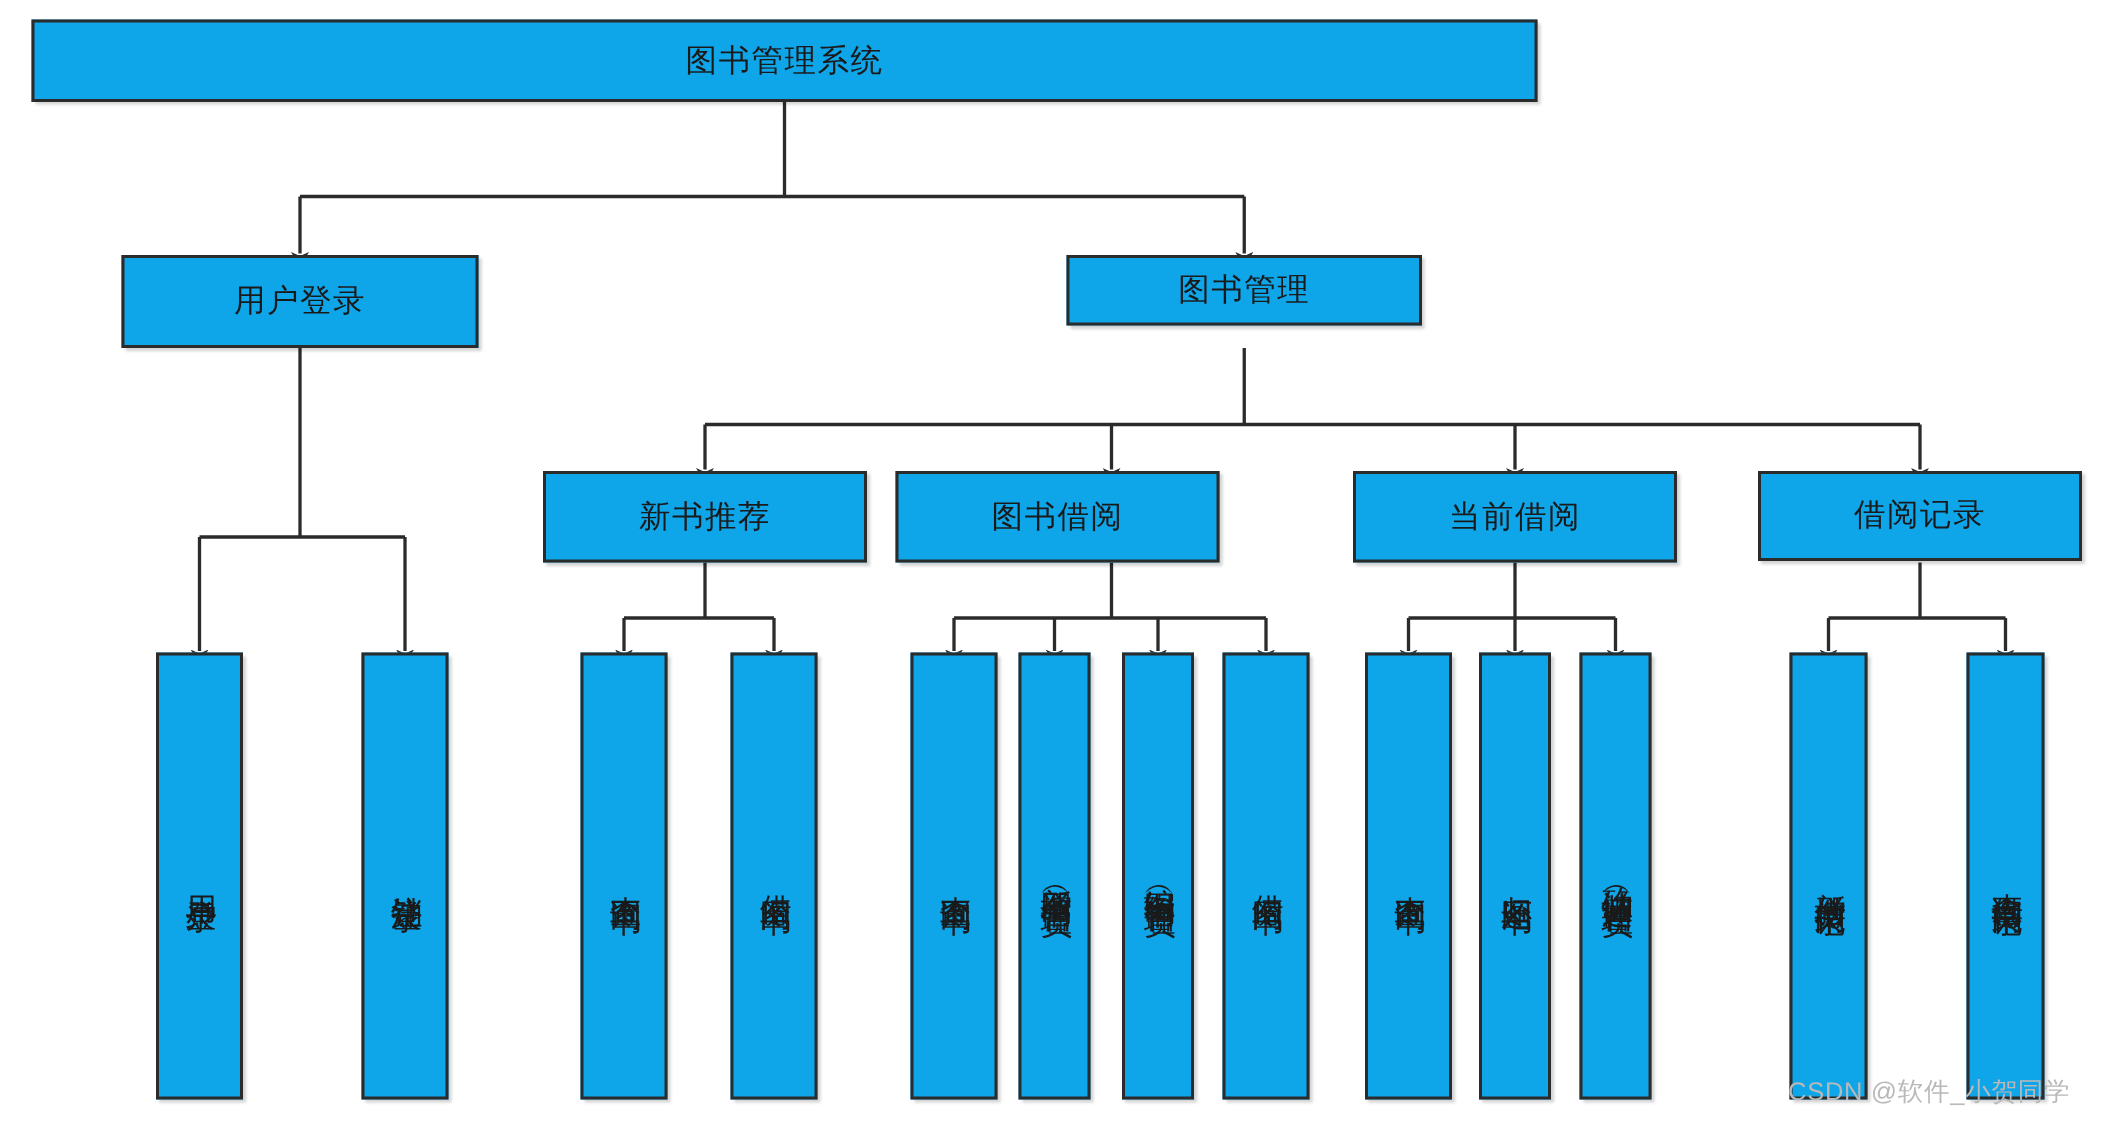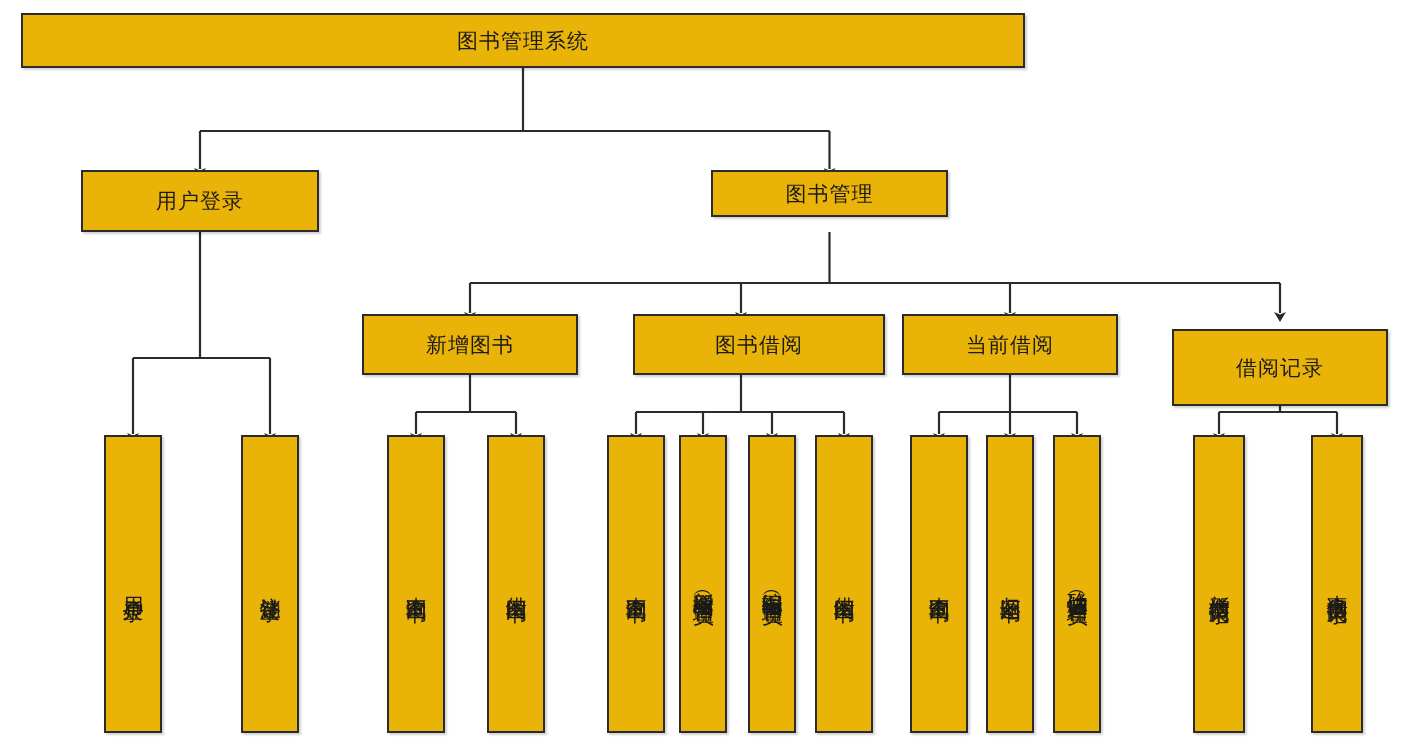--- a/index.html
+++ b/index.html
@@ -22,21 +22,21 @@
     left: 0;
     top: 0;
     width: 1405px;
     height: 747px;
     pointer-events: none;
   }
   .node {
     position: absolute;
     box-sizing: border-box;
     border: 2px solid #2b2b2b;
-    background: #eab308;
+    background: #0ea5e9;
     box-shadow: 2px 2px 2px rgba(0,0,0,0.18);
     display: flex;
     align-items: center;
     justify-content: center;
     color: #1a1a1a;
   }
   .node.horiz {
     font-size: 21px;
     letter-spacing: 1px;
     line-height: 1.2;
@@ -113,29 +113,29 @@
       <div class="node horiz" style="left: 21px; top: 13px; width: 1004px; height: 55px;">
         <span class="label">图书管理系统</span>
       </div>
       <div class="node horiz" style="left: 81px; top: 170px; width: 238px; height: 62px;">
         <span class="label">用户登录</span>
       </div>
       <div class="node horiz" style="left: 711px; top: 170px; width: 237px; height: 47px;">
         <span class="label">图书管理</span>
       </div>
       <div class="node horiz" style="left: 362px; top: 314px; width: 216px; height: 61px;">
-        <span class="label">新增图书</span>
+        <span class="label">新书推荐</span>
       </div>
-      <div class="node horiz" style="left: 633px; top: 314px; width: 252px; height: 61px;">
+      <div class="node horiz" style="left: 597px; top: 314px; width: 216px; height: 61px;">
         <span class="label">图书借阅</span>
       </div>
       <div class="node horiz" style="left: 902px; top: 314px; width: 216px; height: 61px; text-align: right;">
         <span class="label">当前借阅</span>
       </div>
-      <div class="node horiz" style="left: 1172px; top: 314px; width: 216px; height: 77px; margin-top: 15px;">
+      <div class="node horiz" style="left: 1172px; top: 314px; width: 216px; height: 60px;">
         <span class="label">借阅记录</span>
       </div>
       <div class="node vert" style="left: 104px; top: 435px; width: 58px; height: 298px;">
         <span class="label">用户登录</span>
       </div>
       <div class="node vert" style="left: 241px; top: 435px; width: 58px; height: 298px;">
         <span class="label">注销登录</span>
       </div>
       <div class="node vert" style="left: 387px; top: 435px; width: 58px; height: 298px;">
         <span class="label">查询图书</span>
@@ -164,18 +164,19 @@
       <div class="node vert" style="left: 1053px; top: 435px; width: 48px; height: 298px;">
         <span class="label">确认归还（管理员）</span>
       </div>
       <div class="node vert" style="left: 1193px; top: 435px; width: 52px; height: 298px;">
         <span class="label">新增借阅记录</span>
       </div>
       <div class="node vert" style="left: 1311px; top: 435px; width: 52px; height: 298px;">
         <span class="label">查询借阅记录</span>
       </div>
     </div>
+  <div class="watermark" style="left: 1192px; top: 716px;">CSDN @软件_小贺同学</div>
 </div>
 
 <style>
   
   #edges marker path { transform-box: fill-box; }
 </style>
 
 </body></html>

